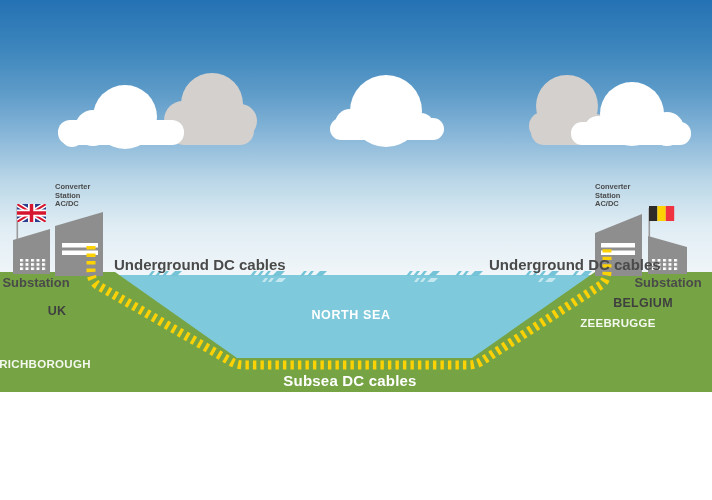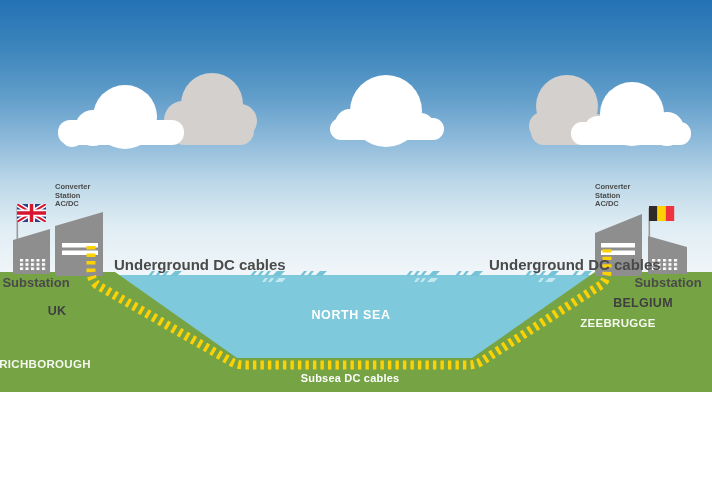--- a/index.html
+++ b/index.html
@@ -19,21 +19,21 @@
   svg{position:absolute;left:0;top:0;}
   .lbl{position:absolute;white-space:pre;}
   .lbl-dark{color:#4a4a4a;font-weight:bold;}
   .lbl-white{color:#ffffff;font-weight:bold;}
   .conv{font-size:7.5px;line-height:8.5px;}
   .underground{font-size:15px;}
   .substation{font-size:13px;transform:translateX(-50%);}
   .country{font-size:12.5px;color:#3f3f3f;font-weight:bold;transform:translateX(-50%);letter-spacing:.3px;}
   .city{font-size:11.5px;font-weight:bold;color:#fbfdf8;transform:translateX(-50%);letter-spacing:.3px;opacity:.95;}
   .sea-name{font-size:12.5px;letter-spacing:.6px;transform:translateX(-50%);}
-  .subsea{font-size:11px;letter-spacing:.2px;transform:translateX(-50%);}
+  .subsea{font-size:15px;letter-spacing:.2px;transform:translateX(-50%);}
 </style>
 </head>
 <body>
 
 <div id="stage">
   <div id="sky"></div>
 
   <svg width="712" height="500" viewBox="0 0 712 500">
     <defs>
       <pattern id="dotsL" x="20" y="259" width="5.5" height="4.2" patternUnits="userSpaceOnUse">

